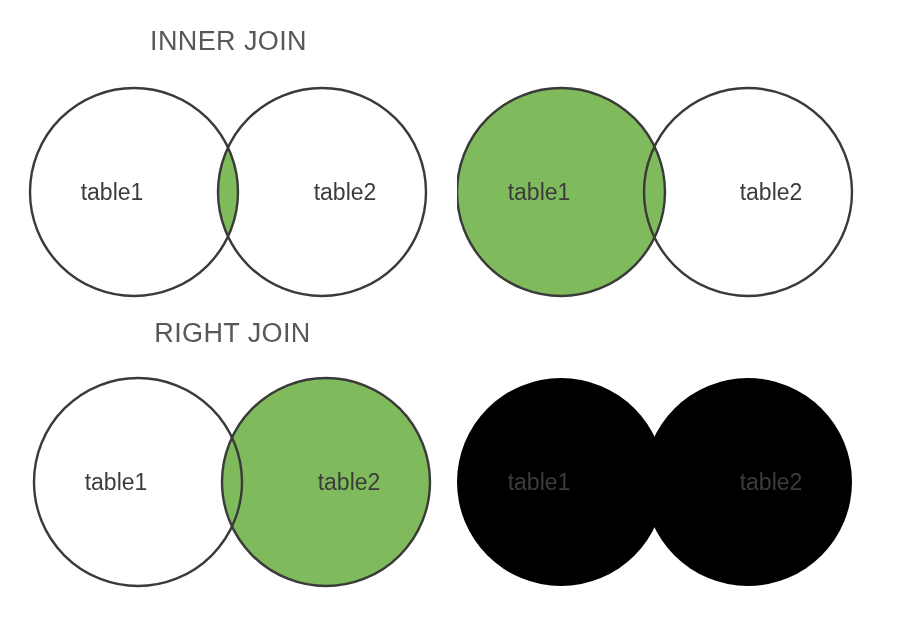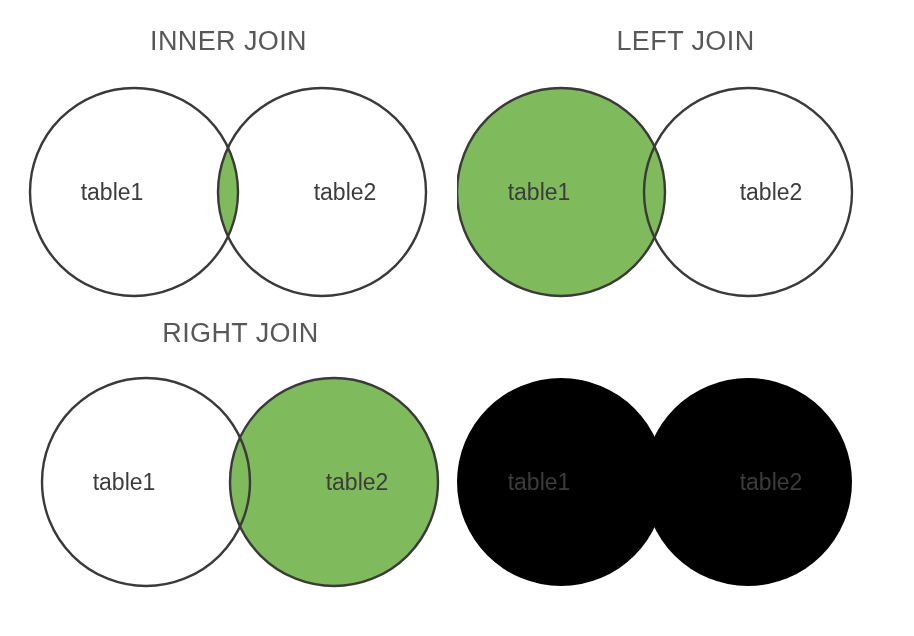--- a/index.html
+++ b/index.html
@@ -20,21 +20,21 @@
     height: 636px;
     background: #ffffff;
   }
   .join-panel {
     position: absolute;
     width: 457px;
     height: 318px;
   }
   #panel-inner-join  { left: 0px;   top: 0px;   }
   #panel-left-join   { left: 457px; top: 0px;   }
-  #panel-right-join  { left: 12px;   top: 318px; }
+  #panel-right-join  { left: 4px;   top: 318px; }
   #panel-full-join   { left: 457px; top: 318px; }
 
   .panel-title {
     position: absolute;
     left: 0;
     width: 457px;
     text-align: center;
     font-size: 27px;
     font-weight: 400;
     letter-spacing: 0.4px;
@@ -79,21 +79,20 @@
       <circle class="venn-circle-right" cx="322" cy="192" r="104" fill="#ffffff" stroke="none"></circle>
       <circle class="venn-overlap" cx="322" cy="192" r="104" clip-path="url(#clip-left-0)" stroke="none" fill="#7fba5c"></circle>
       <circle class="venn-outline-left" cx="134" cy="192" r="104" fill="none" stroke="#3a3a38" stroke-width="2.4"></circle>
       <circle class="venn-outline-right" cx="322" cy="192" r="104" fill="none" stroke="#3a3a38" stroke-width="2.4"></circle>
       <text class="venn-label" x="112" y="194" fill="#3c3c3c">table1</text>
       <text class="venn-label" x="345" y="194" fill="#3c3c3c">table2</text>
     </svg>
   </div>
 
   <div class="join-panel" id="panel-left-join">
-    <div class="panel-title" style="color: rgb(88, 88, 90);">LEFT JOIN</div>
     <svg class="venn-svg" viewBox="0 0 457 318">
       <defs>
         <clipPath id="clip-left-1">
           <circle cx="104" cy="192" r="104"></circle>
         </clipPath>
       </defs>
       <circle class="venn-circle-left" cx="104" cy="192" r="104" fill="#7fba5c" stroke="none"></circle>
       <circle class="venn-circle-right" cx="291" cy="192" r="104" fill="#ffffff" stroke="none"></circle>
       <circle class="venn-overlap" cx="291" cy="192" r="104" clip-path="url(#clip-left-1)" stroke="none" fill="#7fba5c"></circle>
       <circle class="venn-outline-left" cx="104" cy="192" r="104" fill="none" stroke="#3a3a38" stroke-width="2.4"></circle>

